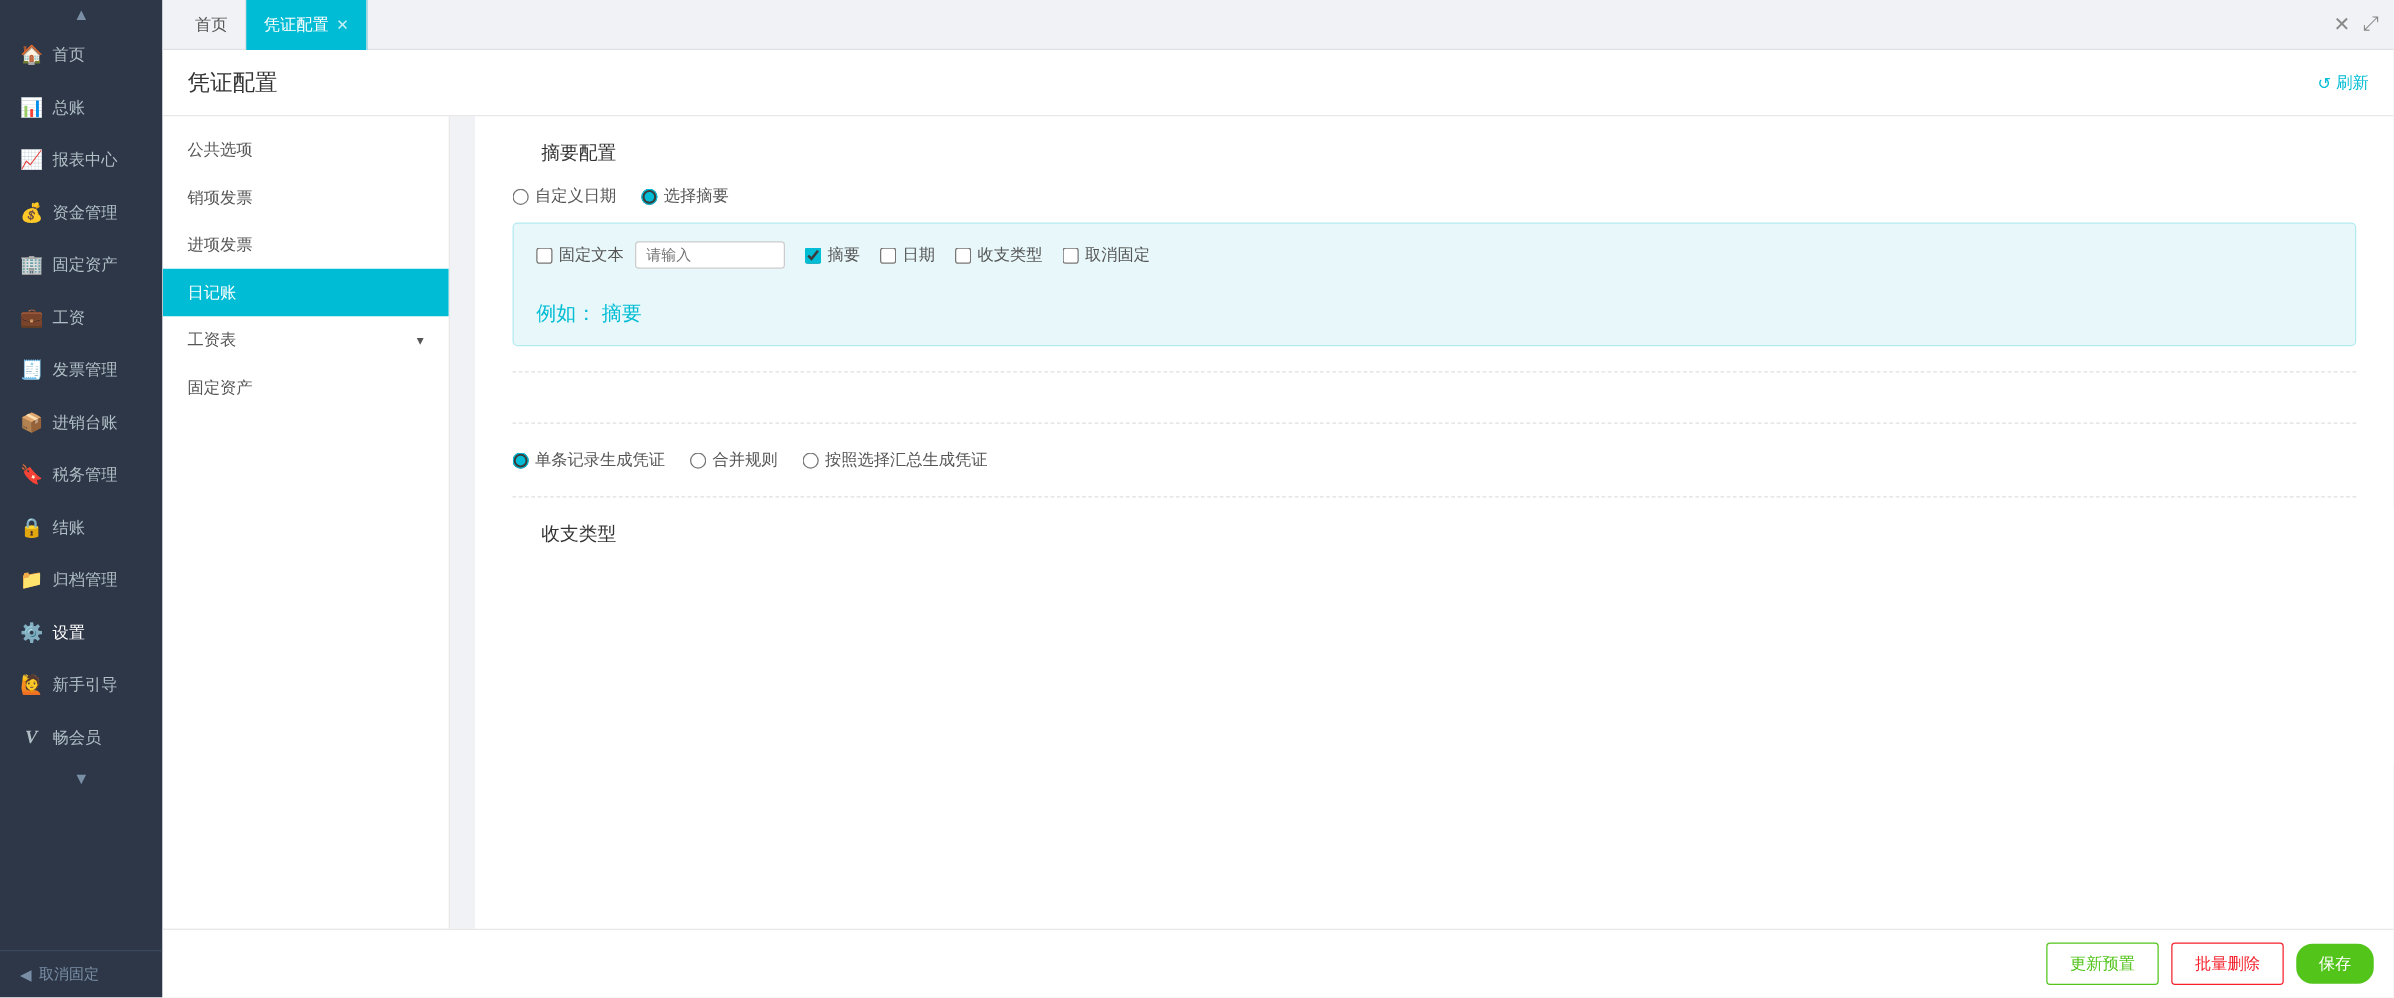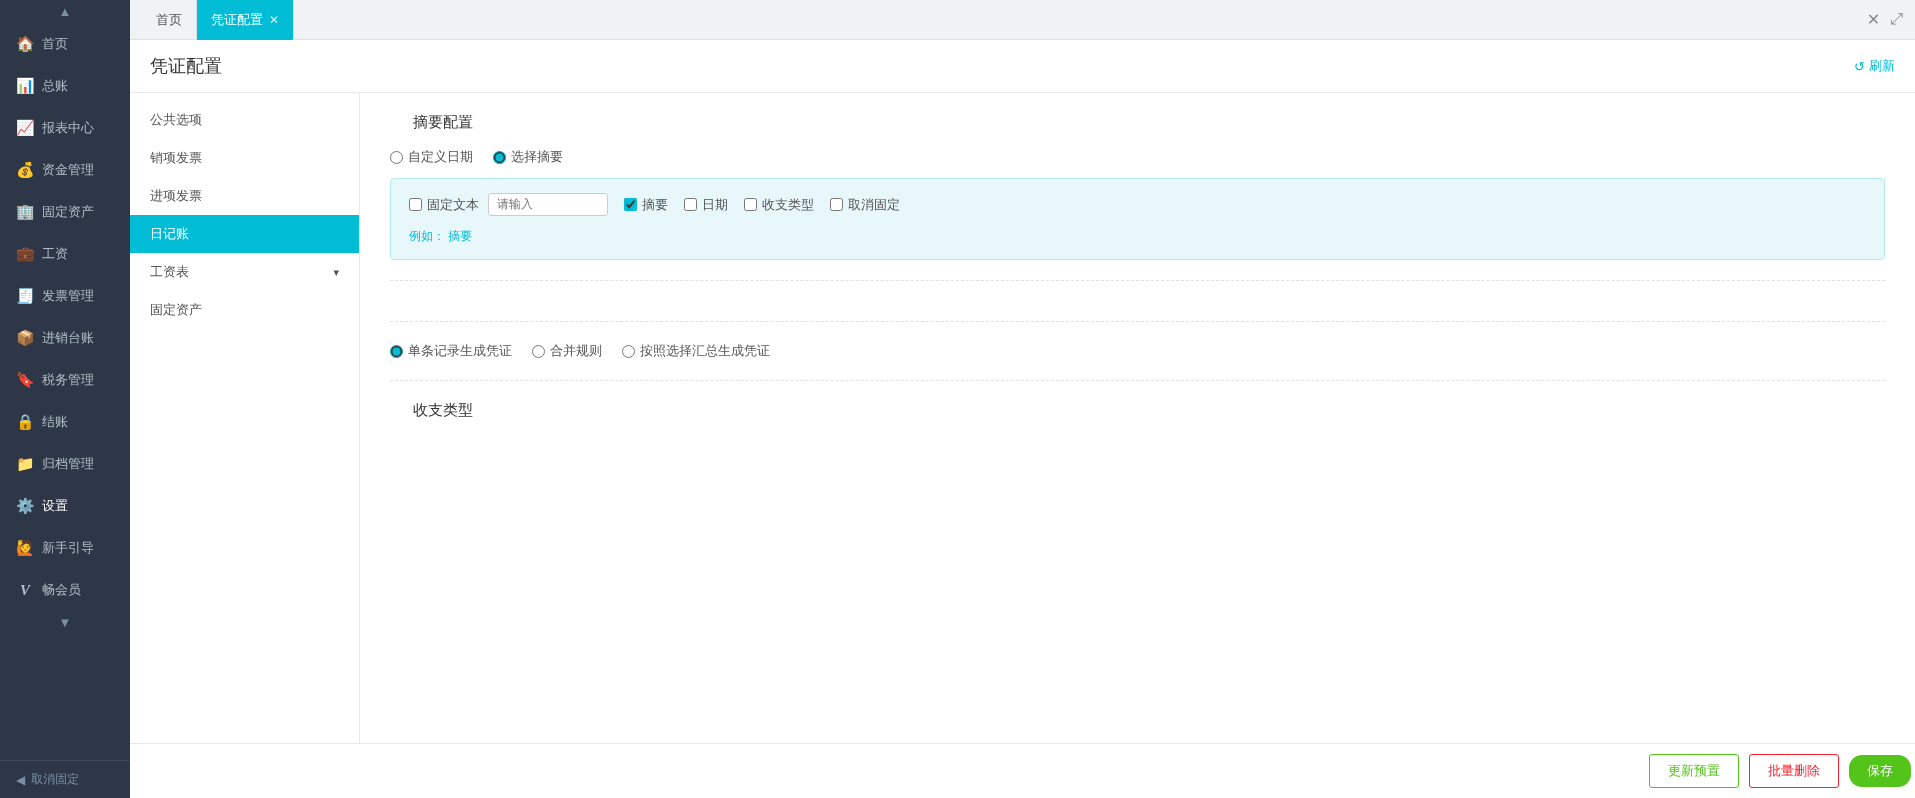--- a/index.html
+++ b/index.html
@@ -119,20 +119,21 @@
       align-items: center;
       gap: 4px;
       font-size: 13px;
     }
 
     
     .body-layout {
       display: flex;
       flex: 1;
       overflow: hidden;
+      gap: 20px;
     }
 
     
     .left-nav {
       width: 230px;
       background: #fff;
       border-right: 1px solid #e8e8e8;
       padding: 8px 0;
       flex-shrink: 0;
       overflow-y: auto;
@@ -198,38 +199,37 @@
     }
 
     
     .summary-box {
       background: #e8f8fa;
       border: 1px solid #b2eaf0;
       border-radius: 4px;
       padding: 14px 18px;
       margin-top: 12px;
     }
-    .summary-box .checkbox-row { gap: 16px; margin-bottom: 12px; }
+    .summary-box .checkbox-row { gap: 16px; margin-bottom: 26px; }
     .summary-input {
       border: 1px solid #ccc;
       border-radius: 3px;
       padding: 3px 8px;
       font-size: 12px;
       color: #999;
       width: 120px;
       margin-left: 4px;
-      font-family: Liberation Serif, serif;
-    }
-    .example-text { color: #00bcd4; font-size: 12px; margin-top: 4px; }
+    }
+    .example-text { color: #00bcd4; font-size: 16px; margin-top: 4px; }
 
     
     .bottom-bar {
       background: #fff;
       border-top: 1px solid #e8e8e8;
-      padding: 10px 4px;
+      padding: 10px 16px;
       display: flex;
       align-items: center;
       justify-content: flex-end;
       gap: 10px;
       flex-shrink: 0;
     }
     .btn {
       padding: 7px 18px;
       border-radius: 3px;
       border: none;

